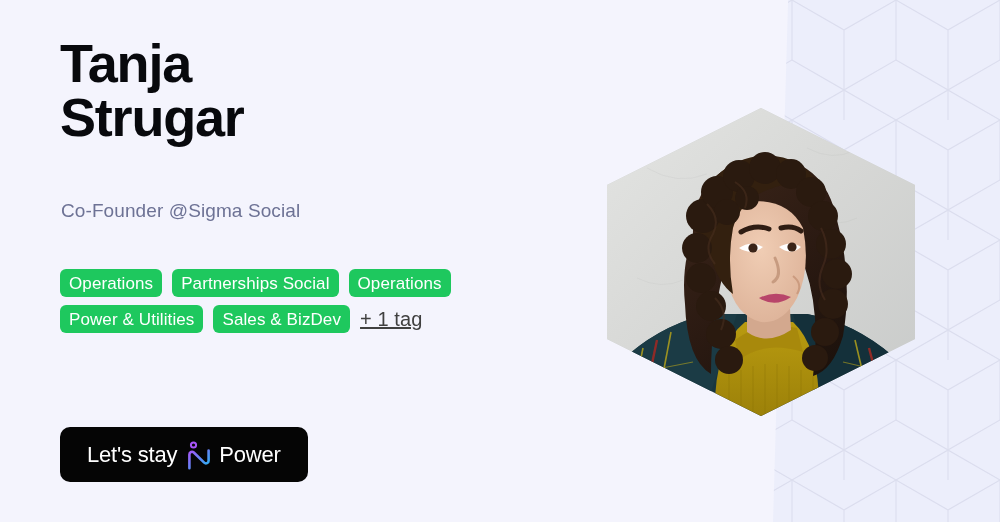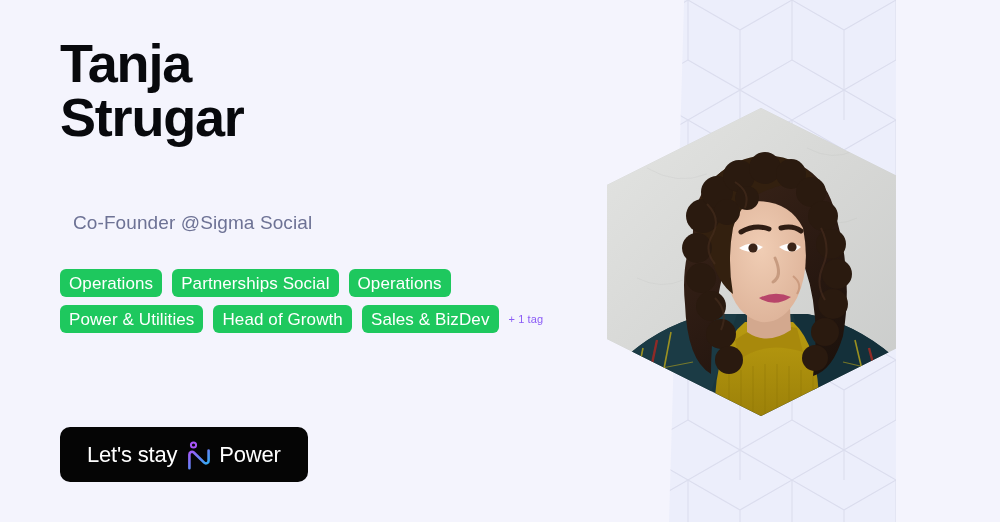--- a/index.html
+++ b/index.html
@@ -9,21 +9,21 @@
   body {
     width: 1000px;
     height: 522px;
     overflow: hidden;
     font-family: "Liberation Sans", sans-serif;
     background: #f4f4fd;
   }
 
   .card {
     position: relative;
-    width: 896px;
+    width: 1000px;
     height: 522px;
     background: #f4f4fd;
     overflow: hidden;
   }
 
   
   .panel-right {
     position: absolute;
     top: 0;
     right: 0;
@@ -64,21 +64,21 @@
     letter-spacing: -1.2px;
     font-weight: 700;
     color: #08090d;
     white-space: pre-line;
   }
 
   .subtitle {
     position: absolute;
     left: 1px;
     top: 198px;
-    margin: 12px;
+    margin: 0;
     font-size: 19px;
     line-height: 26px;
     font-weight: 400;
     color: #6d7295;
     letter-spacing: .1px;
   }
 
   
   .tags {
     position: absolute;
@@ -101,25 +101,26 @@
     font-size: 17px;
     line-height: 1;
     letter-spacing: .1px;
     white-space: nowrap;
     box-sizing: border-box;
   }
   .tag-more {
     display: inline-flex;
     align-items: center;
     height: 28px;
-    color: #8b5cf6;
-    font-size: 11px;
+    color: #404040;
+    font-size: 20px;
     line-height: 1;
     white-space: nowrap;
     letter-spacing: .1px;
+    text-decoration: underline;
   }
 
   
   .cta {
     position: absolute;
     left: 0;
     top: 427px;
     height: 55px;
     display: inline-flex;
     align-items: center;
@@ -298,21 +299,20 @@
     <h1 class="name">Tanja
 Strugar</h1>
 
     <p class="subtitle">Co-Founder @Sigma Social</p>
 
     <div class="tags">
       <span class="tag">Operations</span>
       <span class="tag">Partnerships Social</span>
       <span class="tag">Operations</span>
       <span class="tag">Power &amp; Utilities</span>
-      <span class="tag">Head of Growth</span>
       <span class="tag">Sales &amp; BizDev</span>
       <span class="tag-more">+ 1 tag</span>
     </div>
 
     <button class="cta">
       <span>Let's stay</span>
       <span class="cta-logo">
         <svg width="26" height="30" viewBox="0 0 26 30" xmlns="http://www.w3.org/2000/svg">
           <defs>
             <linearGradient id="ng" x1="0" y1="0" x2="1" y2="1">

